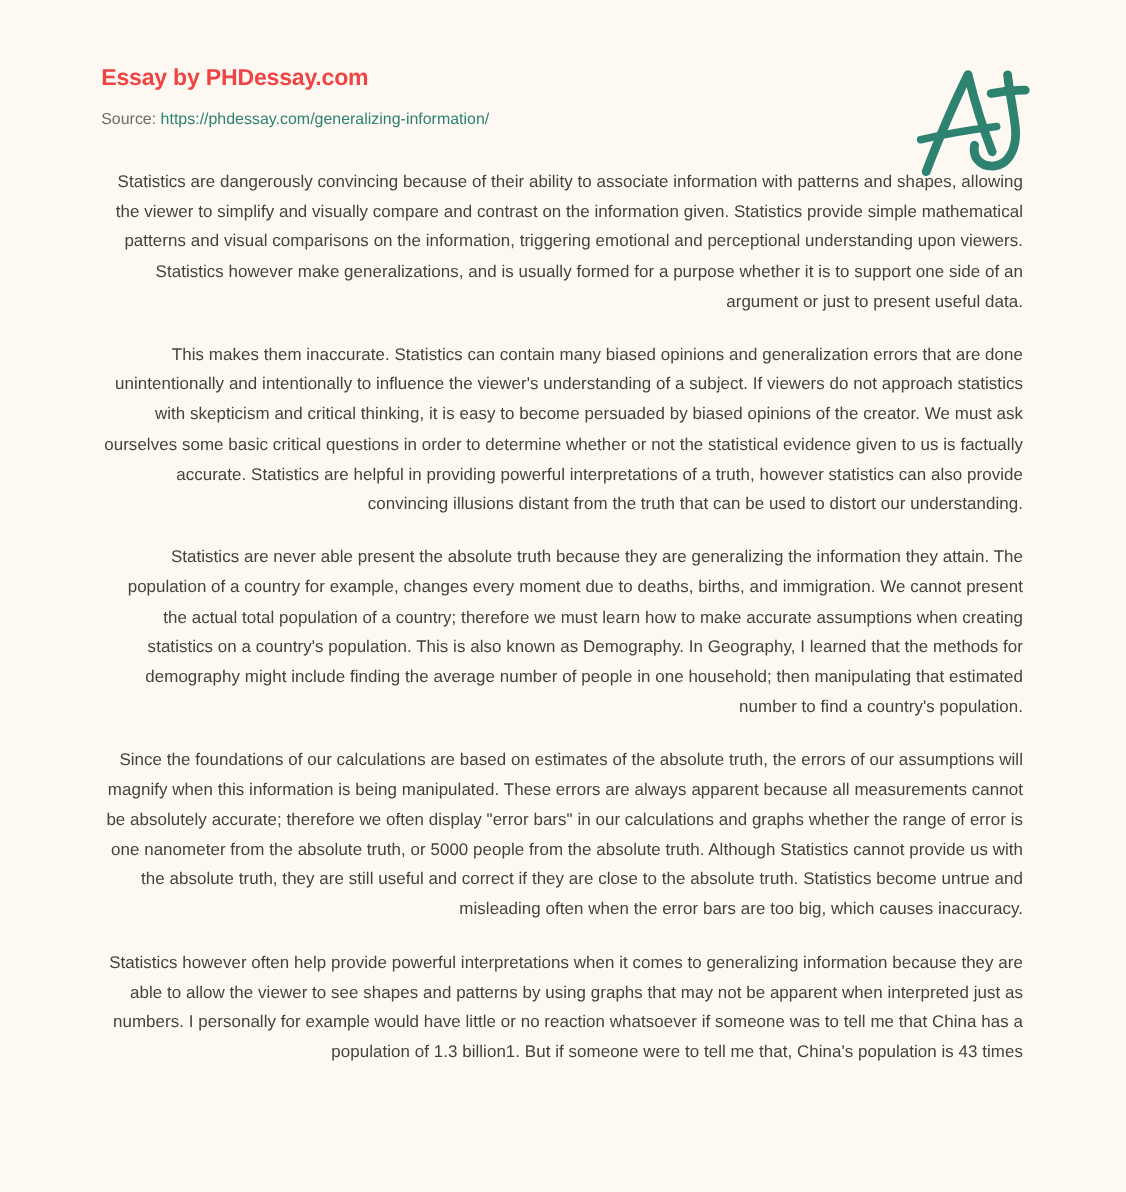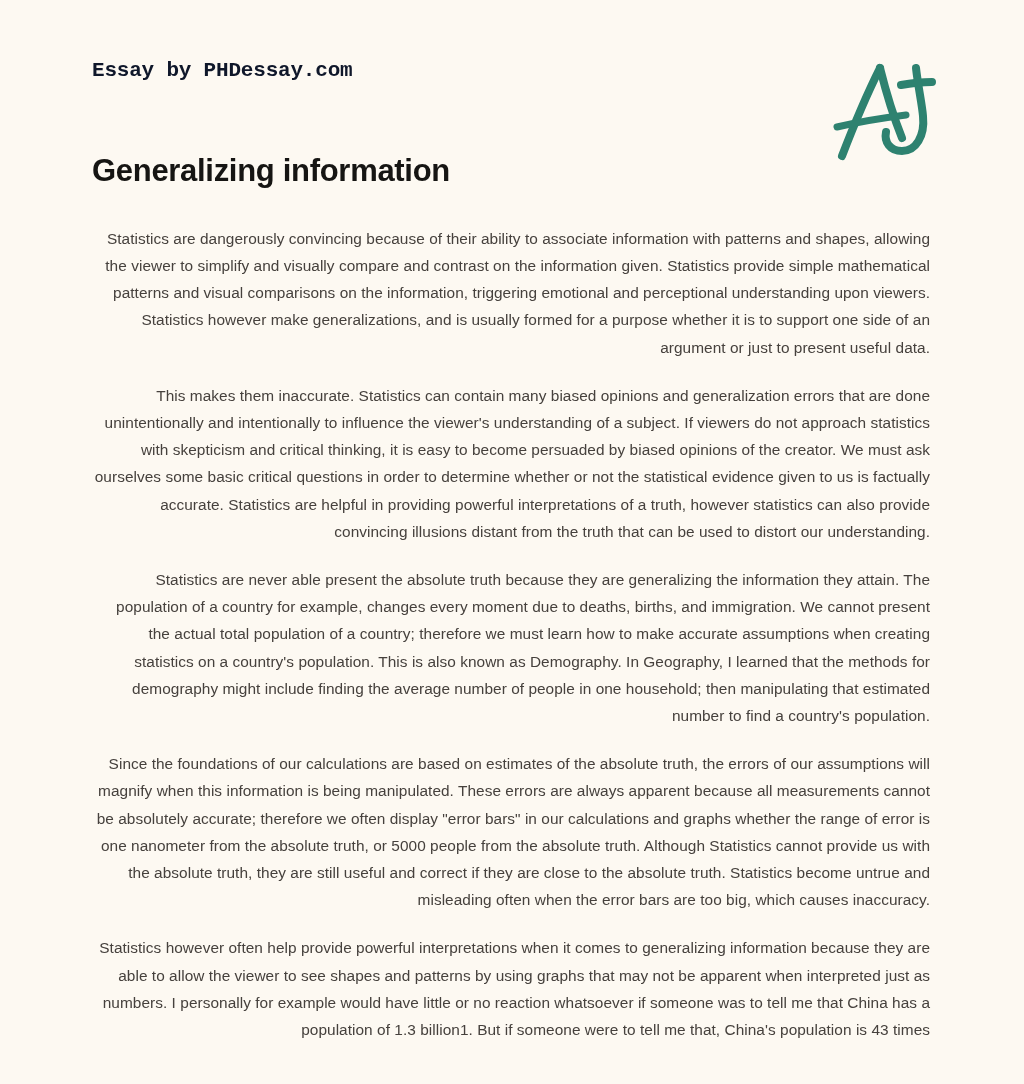--- a/index.html
+++ b/index.html
@@ -25,25 +25,24 @@
   
   .header {
     position: relative;
     padding: 58px 80px 0 92px;
     height: 152px;
     box-sizing: border-box;
   }
   .brand-title {
     font-size: 21px;
     font-weight: bold;
-    color: #0f172a;
+    color: #ef4444;
     letter-spacing: -0.2px;
     margin: 0;
     line-height: 1.2;
-    font-family: Liberation Mono, monospace;
   }
   .source-line {
     margin-top: 18px;
     font-size: 14.5px;
     color: #6e6a66;
     line-height: 1.2;
     white-space: nowrap;
   }
   .source-label {
     color: #6e6a66;
@@ -91,41 +90,44 @@
     margin-bottom: 0;
   }
 </style>
 </head>
 <body>
 
 <div class="page">
 
   <div class="header">
     <h1 class="brand-title">Essay by PHDessay.com</h1>
+    <div class="source-line">
+      <span class="source-label">Source:</span>
+      <a class="source-url" href="#">https://phdessay.com/generalizing-information/</a>
+    </div>
 
     <div class="logo">
       <svg viewBox="0 0 120 112" xmlns="http://www.w3.org/2000/svg" aria-hidden="true">
         <g fill="none" stroke="#2e8270" stroke-linecap="round" stroke-linejoin="round">
 
           <path d="M12 104 C 22 78, 38 40, 50 16" stroke-width="8"></path>
 
           <path d="M50 16 C 56 40, 64 66, 72 86" stroke-width="8"></path>
 
           <path d="M7 75 C 28 70, 52 66, 76 63" stroke-width="7"></path>
 
           <path d="M71 33 C 82 31, 93 30, 102 30" stroke-width="8"></path>
 
           <path d="M86 16 C 88 34, 92 52, 93 64 C 95 84, 86 99, 72 99 C 60 99, 54 90, 56 80" stroke-width="8"></path>
         </g>
       </svg>
     </div>
   </div>
 
   <div class="doc">
-    <h2 class="doc-title">Generalizing information</h2>
 
     <p class="para">Statistics are dangerously convincing because of their ability to associate information with patterns and shapes, allowing the viewer to simplify and visually compare and contrast on the information given. Statistics provide simple mathematical patterns and visual comparisons on the information, triggering emotional and perceptional understanding upon viewers. Statistics however make generalizations, and is usually formed for a purpose whether it is to support one side of an argument or just to present useful data.</p>
     <p class="para">This makes them inaccurate. Statistics can contain many biased opinions and generalization errors that are done unintentionally and intentionally to influence the viewer's understanding of a subject. If viewers do not approach statistics with skepticism and critical thinking, it is easy to become persuaded by biased opinions of the creator. We must ask ourselves some basic critical questions in order to determine whether or not the statistical evidence given to us is factually accurate. Statistics are helpful in providing powerful interpretations of a truth, however statistics can also provide convincing illusions distant from the truth that can be used to distort our understanding.</p>
     <p class="para">Statistics are never able present the absolute truth because they are generalizing the information they attain. The population of a country for example, changes every moment due to deaths, births, and immigration. We cannot present the actual total population of a country; therefore we must learn how to make accurate assumptions when creating statistics on a country's population. This is also known as Demography. In Geography, I learned that the methods for demography might include finding the average number of people in one household; then manipulating that estimated number to find a country's population.</p>
     <p class="para">Since the foundations of our calculations are based on estimates of the absolute truth, the errors of our assumptions will magnify when this information is being manipulated. These errors are always apparent because all measurements cannot be absolutely accurate; therefore we often display "error bars" in our calculations and graphs whether the range of error is one nanometer from the absolute truth, or 5000 people from the absolute truth. Although Statistics cannot provide us with the absolute truth, they are still useful and correct if they are close to the absolute truth. Statistics become untrue and misleading often when the error bars are too big, which causes inaccuracy.</p>
     <p class="para">Statistics however often help provide powerful interpretations when it comes to generalizing information because they are able to allow the viewer to see shapes and patterns by using graphs that may not be apparent when interpreted just as numbers. I personally for example would have little or no reaction whatsoever if someone was to tell me that China has a population of 1.3 billion1. But if someone were to tell me that, China's population is 43 times</p>
   </div>
 
 </div>
 

